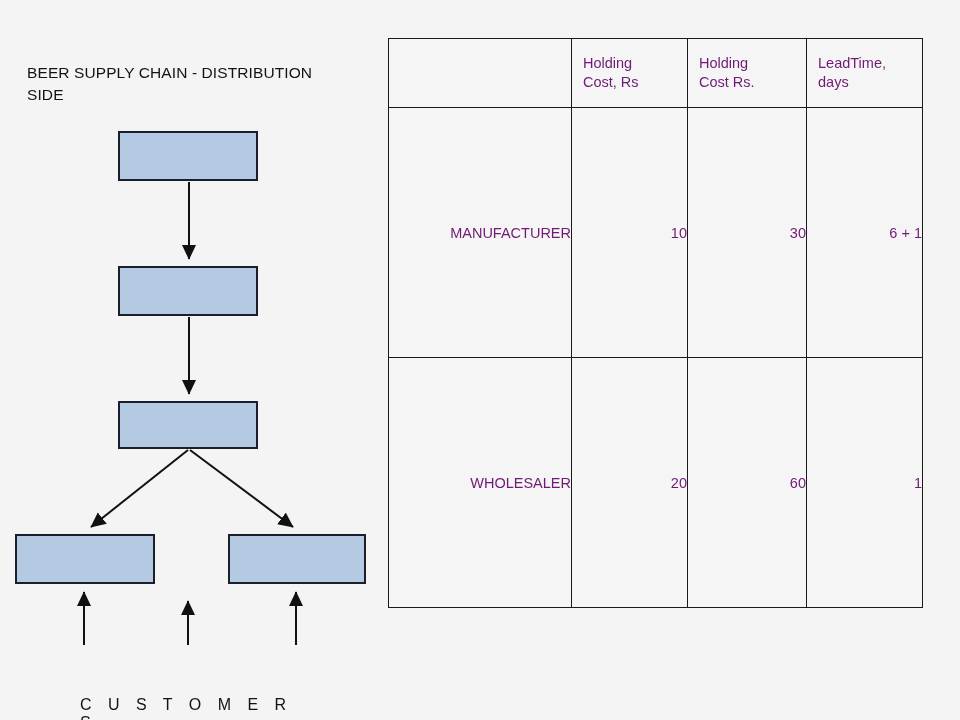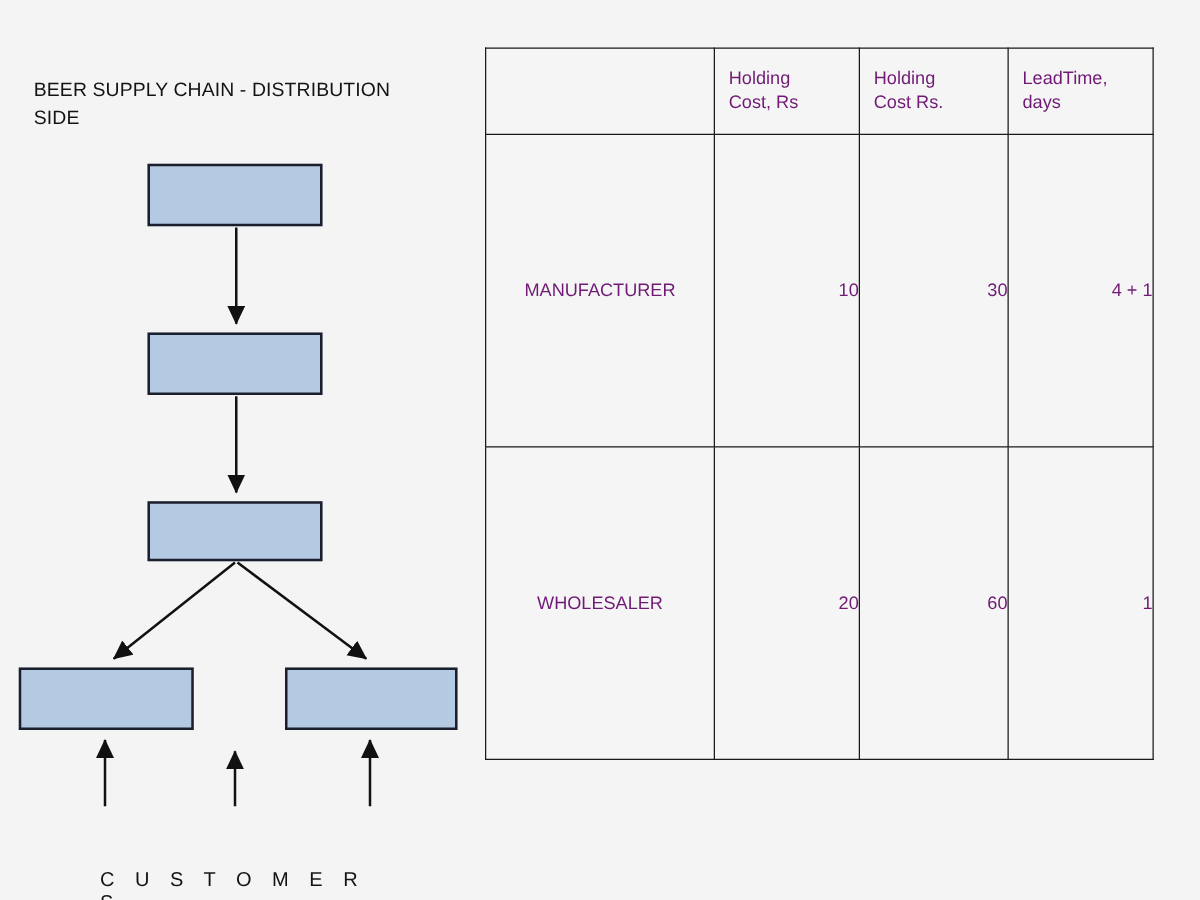--- a/index.html
+++ b/index.html
@@ -91,21 +91,21 @@
     vertical-align: middle;
     padding: 0 0 0 11px;
     line-height: 19px;
     white-space: pre-line;
   }
   #cost-table tbody td {
     height: 125px;
     vertical-align: middle;
   }
   td.row-label {
-    text-align: center;
+    text-align: right;
     padding-left: 11px;
   }
   td.row-value {
     text-align: right;
   }
   col.c-name  { width: 183px; }
   col.c-hold  { width: 116px; }
   col.c-short { width: 119px; }
   col.c-lead  { width: 116px; }
 </style>
@@ -161,21 +161,21 @@
 Cost Rs.</th>
         <th>LeadTime,
 days</th>
       </tr>
     </thead>
     <tbody>
       <tr>
         <td class="row-label">MANUFACTURER</td>
         <td class="row-value">10</td>
         <td class="row-value">30</td>
-        <td class="row-value">4 + 1</td>
+        <td class="row-value">6 + 1</td>
       </tr>
       <tr>
         <td class="row-label">WHOLESALER</td>
         <td class="row-value">20</td>
         <td class="row-value">60</td>
         <td class="row-value">1</td>
       </tr>
     </tbody>
   </table>
 

